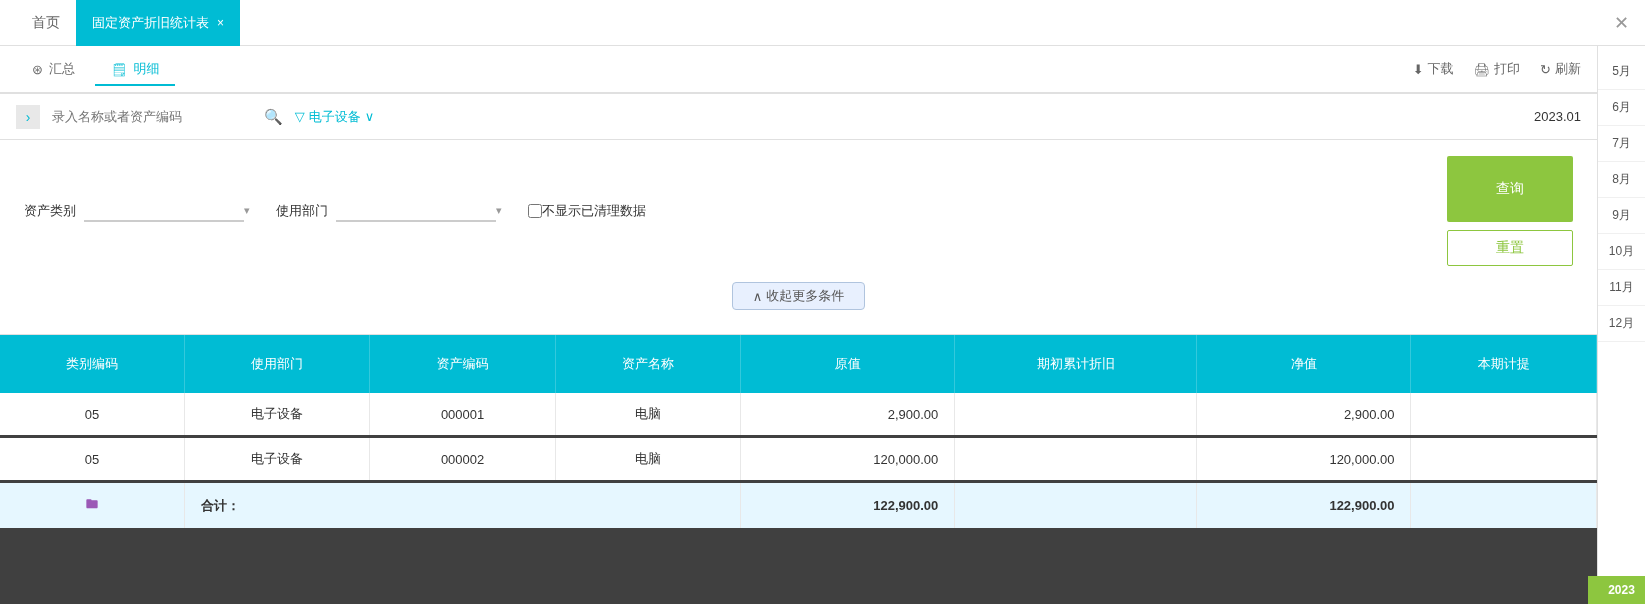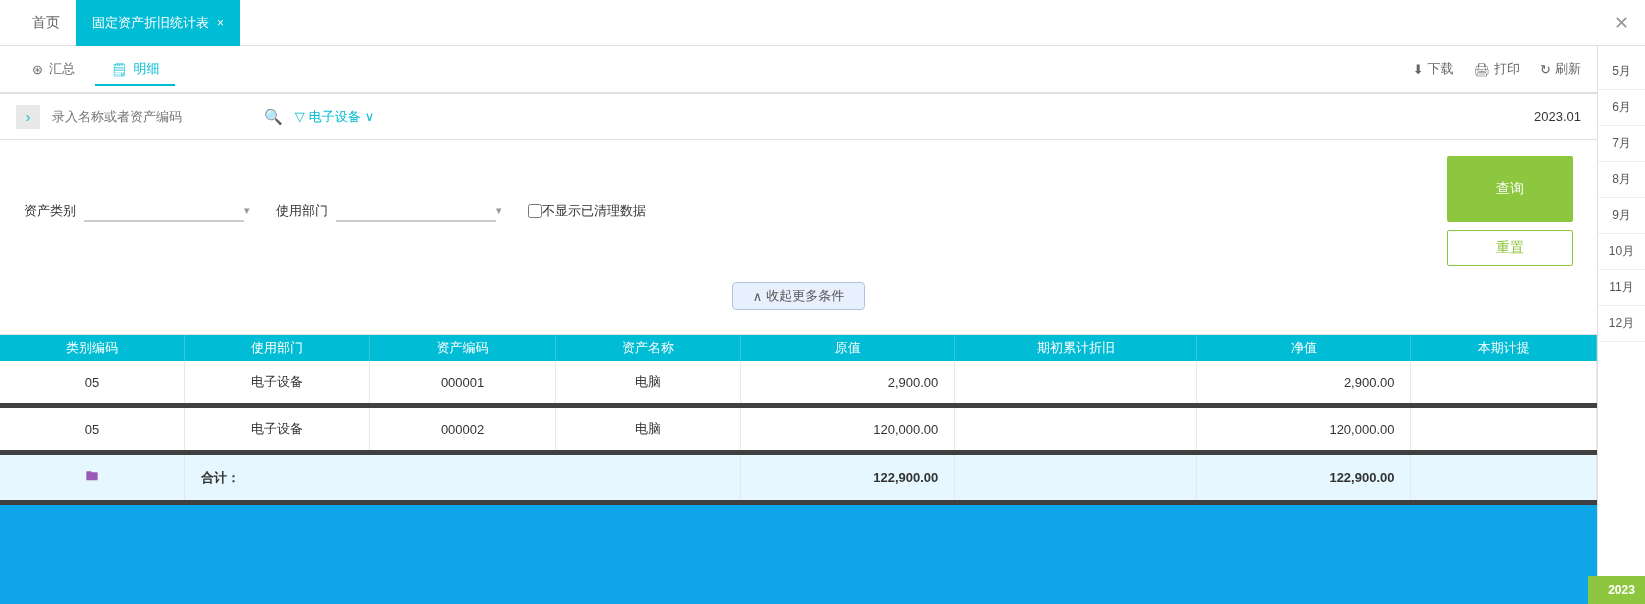--- a/index.html
+++ b/index.html
@@ -247,29 +247,29 @@
     }
     table {
       width: 100%;
       border-collapse: collapse;
     }
     thead tr {
       background: #00bcd4;
       color: #fff;
     }
     thead th {
-      padding: 4px 16px;
+      padding: 20px 16px;
       font-size: 13px;
       font-weight: normal;
       text-align: center;
       border-right: 1px solid rgba(255,255,255,0.2);
     }
     tbody tr {
       background: #fff;
-      border-bottom: 5px solid #404040;
+      border-bottom: 3px solid #404040;
     }
     tbody td {
       padding: 12px 16px;
       font-size: 13px;
       text-align: center;
       border-right: 1px solid #e8e8e8;
     }
     .td-right { text-align: right; }
     .total-row {
       background: #e6f7ff;
@@ -322,21 +322,21 @@
     }
 
     
     .main-content {
       margin-right: 48px;
     }
   </style>
 </head>
 <body>
 
-<div style="position:relative; width:1645px; height:604px; background:#0ea5e9;">
+<div style="position:relative; width:1645px; height:604px; background:#404040;">
 
   <div class="top-nav">
     <span class="nav-home">首页</span>
     <div class="nav-tab">
       <span>固定资产折旧统计表</span>
       <span class="close-icon">×</span>
     </div>
     <button class="top-close-btn">✕</button>
   </div>
 

